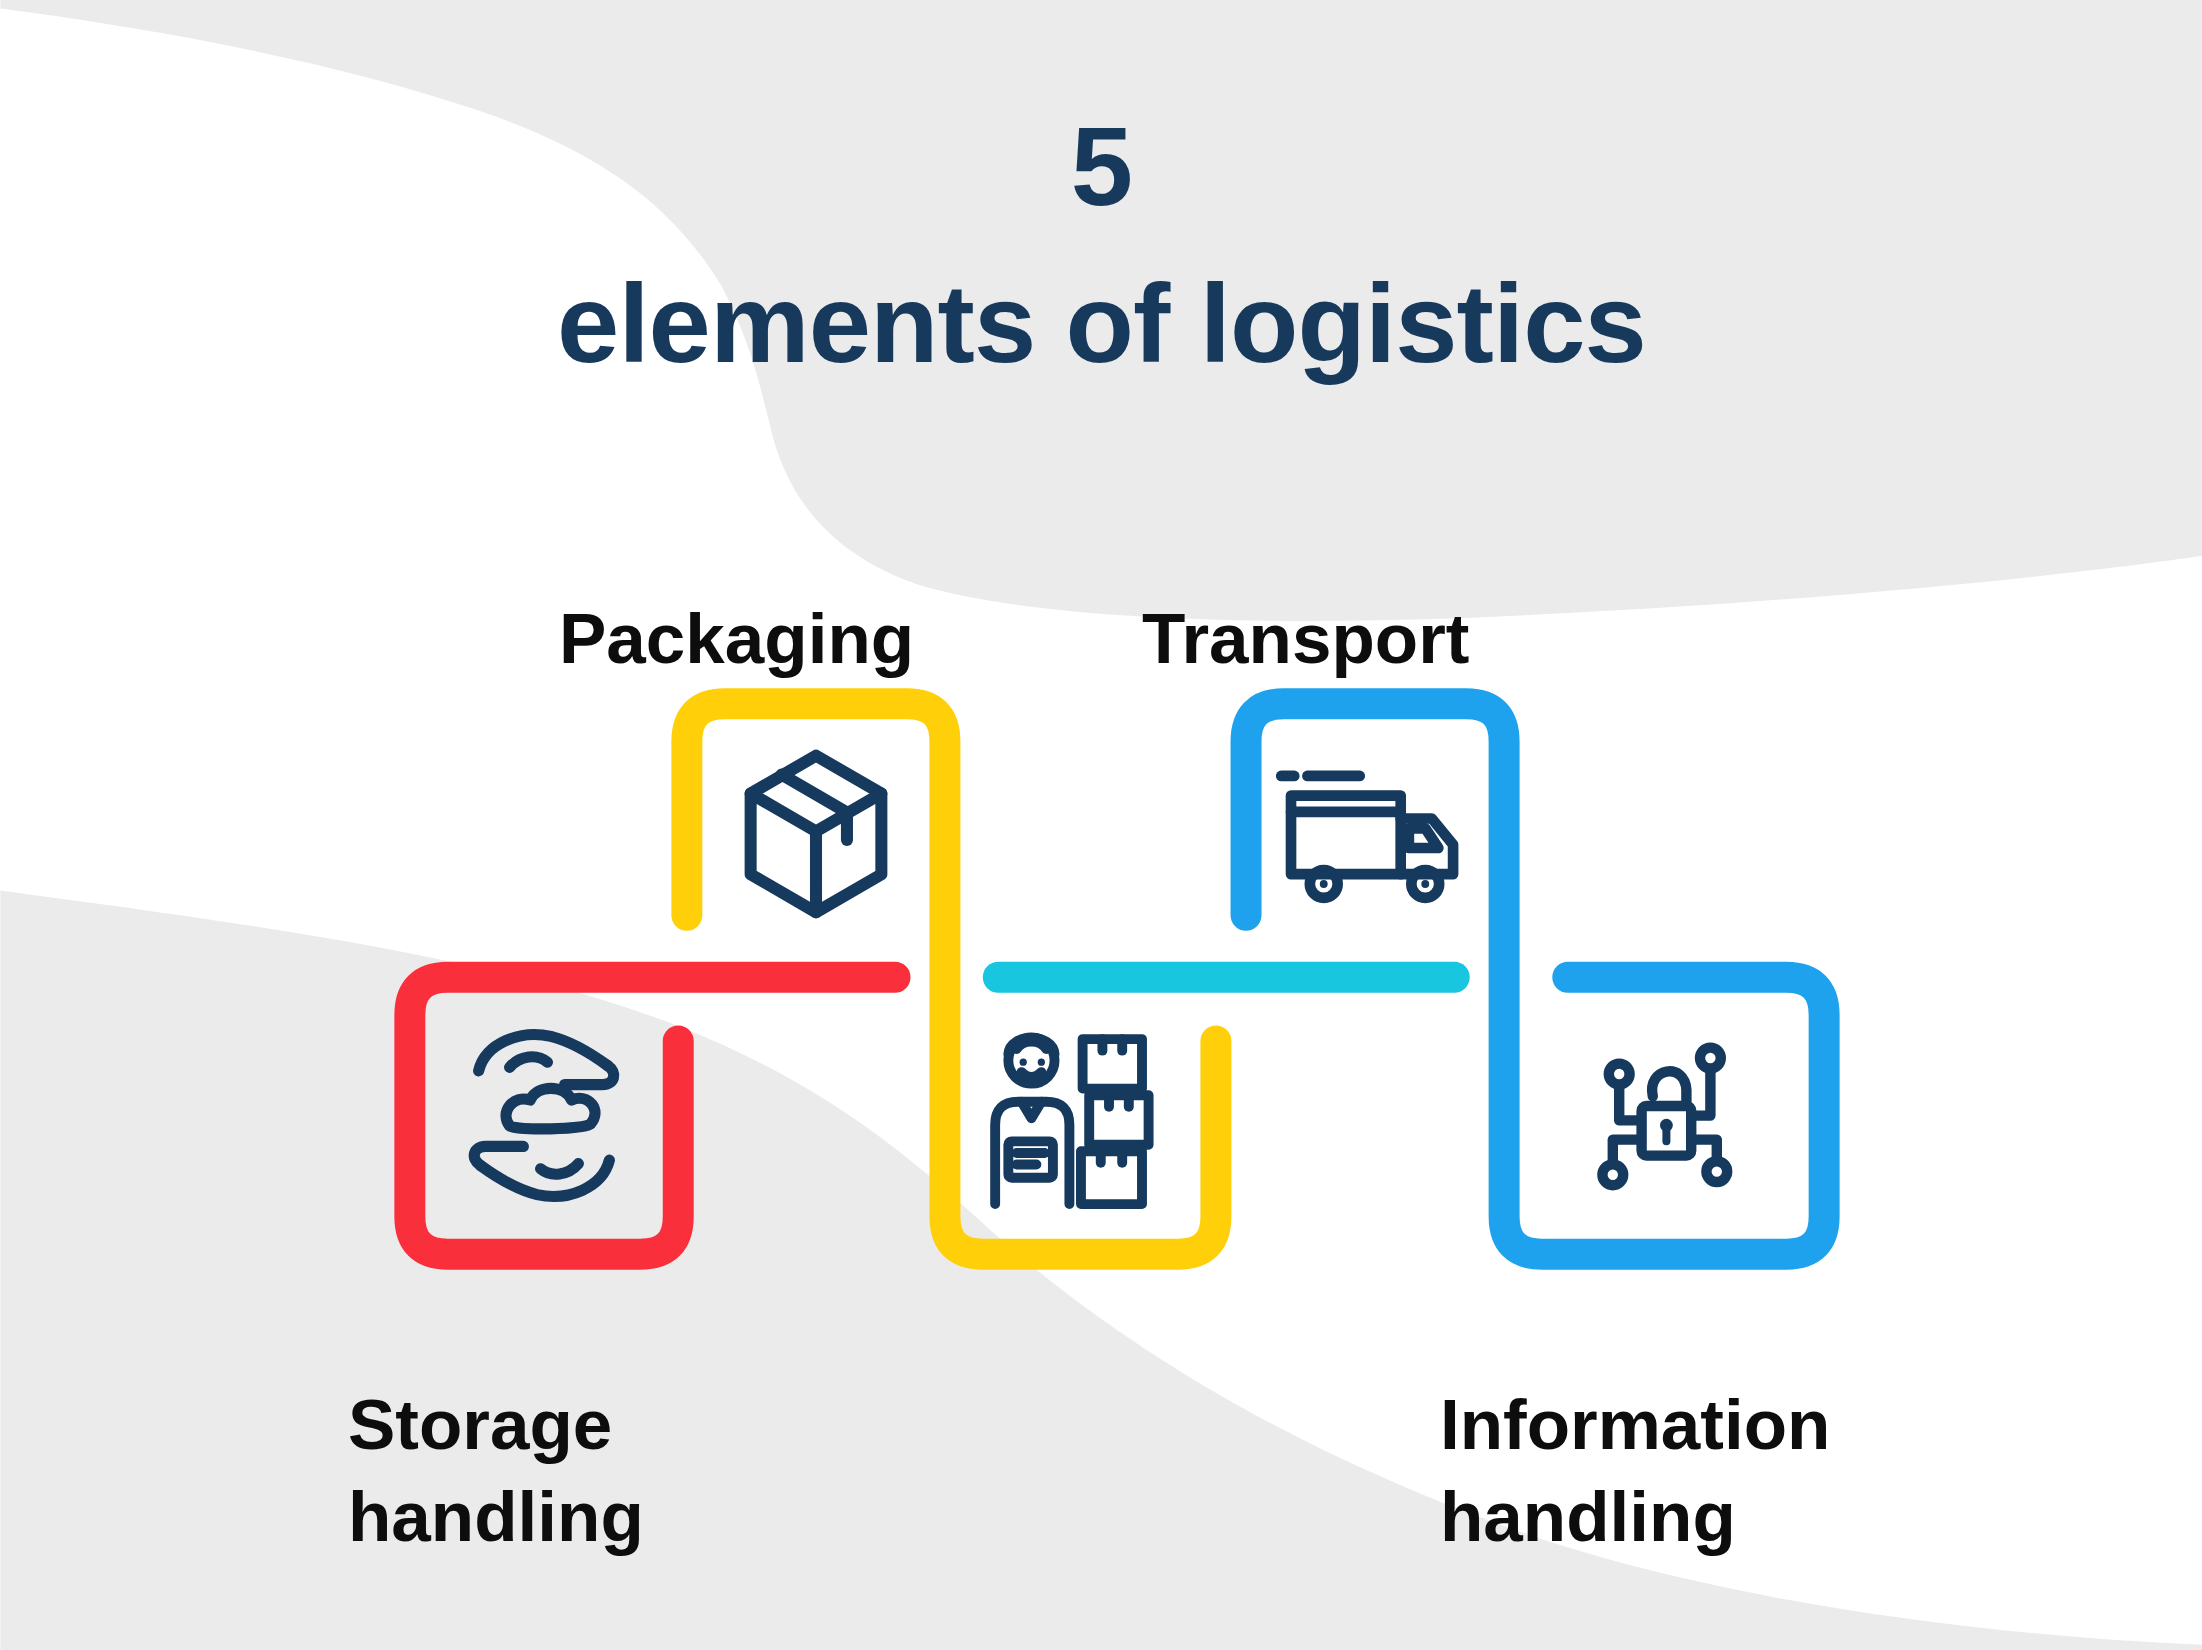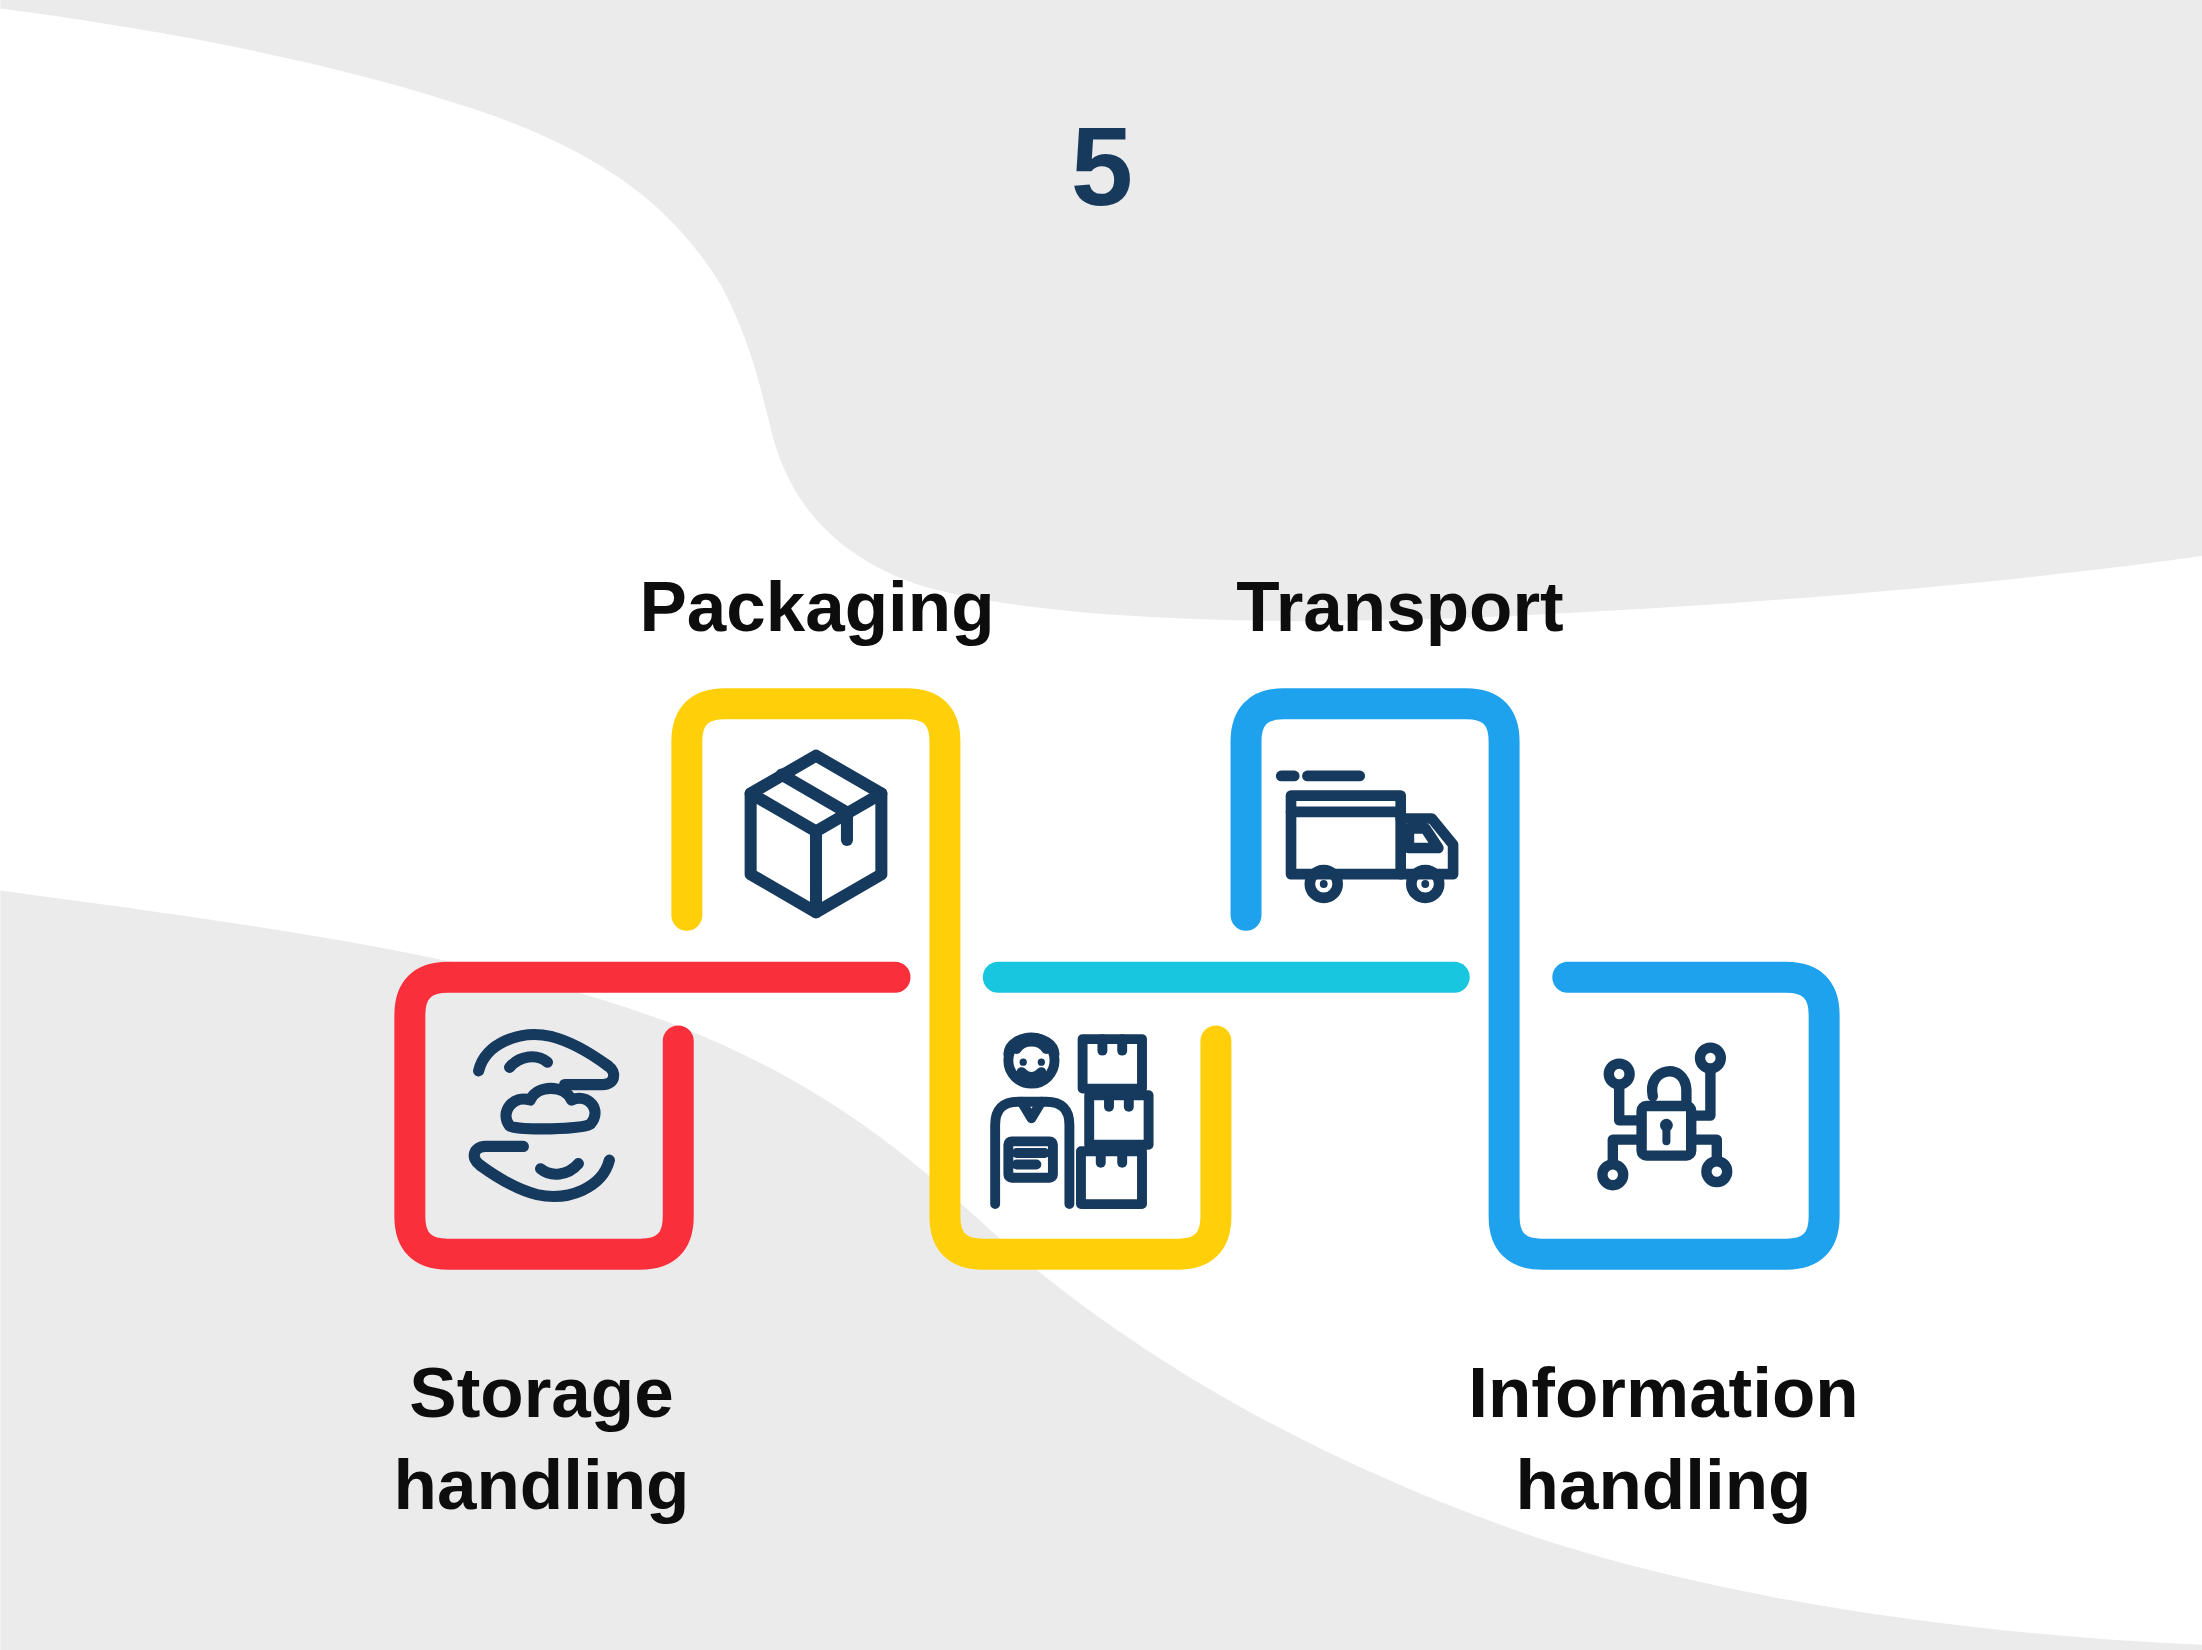--- a/index.html
+++ b/index.html
@@ -8,22 +8,22 @@
     background:#ffffff;
     font-family:"Liberation Sans","DejaVu Sans",sans-serif;
   }
   .bg-svg,.chain-svg{position:absolute;left:0;top:0;width:2203px;height:1650px;}
   .title{
     position:absolute;left:0;top:89px;width:2203px;
     text-align:center;font-weight:700;font-size:112px;line-height:1.4;
     color:#17395C;letter-spacing:-0.9px;
   }
   .node-label{
-    position:absolute;text-align:center;font-weight:700;font-size:71px;
-    line-height:1.3;color:#0D0D0D;letter-spacing:0;
+    position:absolute;text-align:left;font-weight:700;font-size:71px;
+    line-height:1.3;color:#0D0D0D;letter-spacing:0;margin-top:32px;
   }
   .lbl-packaging{left:559px;top:561px;width:516px;}
   .lbl-transport{left:1142px;top:561px;width:516px;}
   .lbl-storage{left:348px;top:1347px;width:387px;}
   .lbl-inventory{left:860px;top:1347px;width:516px;}
   .lbl-information{left:1440px;top:1347px;width:447px;}
   .icon{position:absolute;}
   .icon-package{left:730px;top:747px;width:172px;height:179px;}
   .icon-truck{left:1273px;top:761px;width:203px;height:151px;}
   .icon-hands{left:458px;top:1019px;width:172px;height:193px;}
@@ -50,20 +50,21 @@
     <path d="M 798,1064 V 862 Q 798,818 842,818 H 1054 Q 1098,818 1098,862
              V 1414 Q 1098,1458 1142,1458 H 1369 Q 1413,1458 1413,1414 V 1210" stroke="#FFCF0A"></path>
     <path d="M 1160,1136 H 1690" stroke="#18C6E0"></path>
     <path d="M 1448,1064 V 862 Q 1448,818 1492,818 H 1704 Q 1748,818 1748,862
              V 1414 Q 1748,1458 1792,1458 H 2076 Q 2120,1458 2120,1414
              V 1180 Q 2120,1136 2076,1136 H 1822" stroke="#1FA2ED"></path>
   </svg>
 
   <div class="title">
     <div>5</div>
+    <div>elements of logistics</div>
   </div>
 
   <div class="node-label lbl-packaging">Packaging</div>
   <div class="node-label lbl-storage">Storage handling</div>
   <div class="node-label lbl-transport">Transport</div>
   <div class="node-label lbl-information">Information handling</div>
 
   <svg class="icon icon-package" viewBox="0 0 100 104" fill="none" stroke="#16395E" stroke-width="7" stroke-linecap="round" stroke-linejoin="round">
     <path d="M50,5 L88,27 L50,49 L12,27 Z"></path>
     <path d="M12,27 L12,74 L50,96 L50,49"></path>

